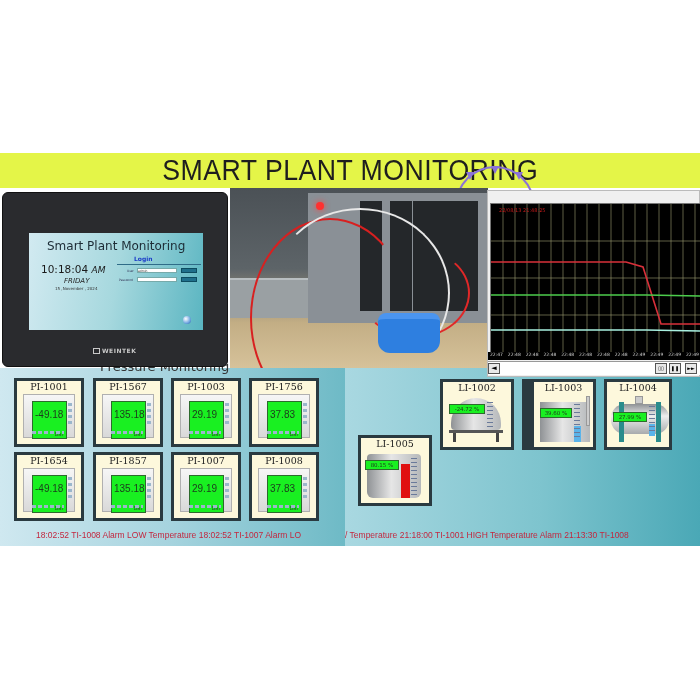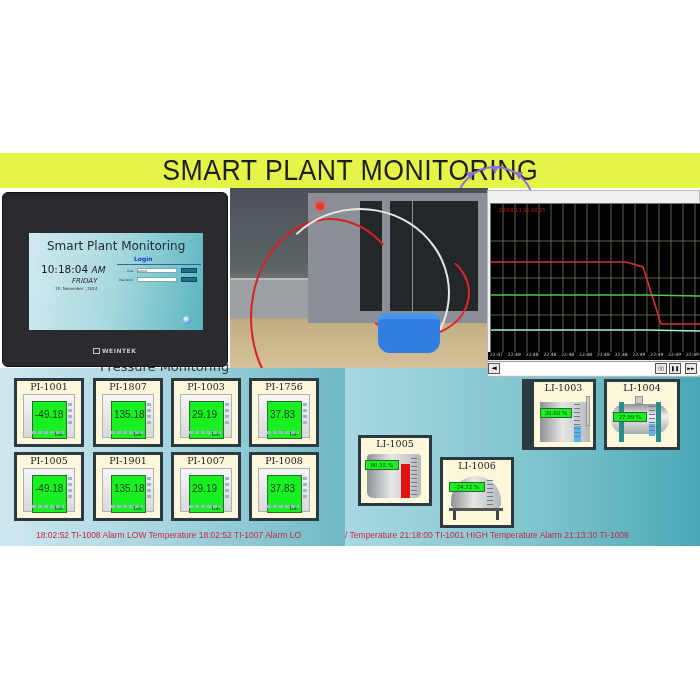--- a/index.html
+++ b/index.html
@@ -11,21 +11,21 @@
   .banner h1 { font-family: "Liberation Sans", sans-serif; font-weight: 400; font-size: 29px; color: #1e1e1e; letter-spacing: 0.5px; transform: scaleX(0.92); }
   .arc { position: absolute; left: 455px; top: 166px; width: 80px; height: 40px; border: 2px solid #8b72d8; border-bottom: none; border-radius: 40px 40px 0 0; }
   .arc-dot { position: absolute; width: 0; height: 0; border-left: 4px solid transparent; border-right: 4px solid transparent; border-top: 8px solid #8b72d8; }
 
   
   .hmi { position: absolute; left: 2px; top: 192px; width: 226px; height: 175px; background: #2a2b2e; border-radius: 6px; border: 1px solid #111; }
   .hmi-screen { position: absolute; left: 26px; top: 40px; width: 174px; height: 97px; background: linear-gradient(100deg, #d2eaf1 0%, #a6d8de 50%, #5ab5c1 100%); }
   .hmi-title { position: absolute; left: 18px; top: 6px; font-size: 12px; color: #1c2b35; font-family: "DejaVu Sans", sans-serif; }
   .hmi-time { position: absolute; left: 12px; top: 30px; font-size: 10.5px; color: #1a1a1a; }
   .hmi-time i { font-size: 9px; }
-  .hmi-day { position: absolute; left: 43px; top: 44px; font-size: 7px; font-style: italic; color: #222; text-align: center; }
+  .hmi-day { position: absolute; left: 35px; top: 44px; font-size: 7px; font-style: italic; color: #222; text-align: center; }
   .hmi-date { position: absolute; left: 26px; top: 53px; font-size: 4px; color: #333; }
   .hmi-login-title { position: absolute; left: 105px; top: 22px; font-size: 6px; color: #1c3cc8; font-weight: bold; }
   .hmi-login-line { position: absolute; left: 88px; top: 31px; width: 84px; height: 1px; background: #2f6c88; }
   .hmi-lbl { position: absolute; font-size: 3px; color: #335; }
   .hmi-select { position: absolute; left: 108px; top: 35px; width: 40px; height: 5px; background: #fff; border: 1px solid #7aa; font-size: 3px; color: #333; }
   .hmi-input { position: absolute; left: 108px; top: 44px; width: 40px; height: 5px; background: #fff; border: 1px solid #7aa; }
   .hmi-btn { position: absolute; left: 152px; width: 16px; height: 5px; background: #1f6f8b; border: 1px solid #0d4c60; }
   .hmi-globe { position: absolute; left: 154px; top: 83px; width: 8px; height: 8px; border-radius: 50%; background: radial-gradient(circle at 35% 35%, #fff, #6fa6e0 60%, #2557a6); }
   .hmi-logo { position: absolute; left: 90px; top: 154px; font-size: 6px; color: #c9c9c9; font-weight: bold; letter-spacing: 0.5px; display: flex; align-items: center; gap: 2px; }
   .hmi-logo .box { width: 7px; height: 6px; border: 1px solid #c9c9c9; }
@@ -194,21 +194,21 @@
             <span class="meter-val">-49.18</span>
             <span class="meter-unit">Bar</span>
           </div>
           <div class="meter-keys"></div>
           <div class="meter-bkeys"></div>
         </div>
       </div>
   </div>
   <div class="card" style="left:93px;top:378px;">
     <div class="card-inner">
-        <div class="card-label">PI-1807</div>
+        <div class="card-label">PI-1567</div>
       <div class="meter">
           <div class="meter-screen">
             <span class="meter-val">135.18</span>
             <span class="meter-unit">Bar</span>
           </div>
           <div class="meter-keys"></div>
           <div class="meter-bkeys"></div>
         </div>
       </div>
   </div>
@@ -233,34 +233,34 @@
             <span class="meter-val">37.83</span>
             <span class="meter-unit">Bar</span>
           </div>
           <div class="meter-keys"></div>
           <div class="meter-bkeys"></div>
         </div>
       </div>
   </div>
   <div class="card" style="left:14px;top:452px;">
     <div class="card-inner">
-        <div class="card-label">PI-1005</div>
+        <div class="card-label">PI-1654</div>
       <div class="meter">
           <div class="meter-screen">
             <span class="meter-val">-49.18</span>
             <span class="meter-unit">Bar</span>
           </div>
           <div class="meter-keys"></div>
           <div class="meter-bkeys"></div>
         </div>
       </div>
   </div>
   <div class="card" style="left:93px;top:452px;">
     <div class="card-inner">
-        <div class="card-label">PI-1901</div>
+        <div class="card-label">PI-1857</div>
       <div class="meter">
           <div class="meter-screen">
             <span class="meter-val">135.18</span>
             <span class="meter-unit">Bar</span>
           </div>
           <div class="meter-keys"></div>
           <div class="meter-bkeys"></div>
         </div>
       </div>
   </div>
@@ -284,33 +284,46 @@
           <div class="meter-screen">
             <span class="meter-val">37.83</span>
             <span class="meter-unit">Bar</span>
           </div>
           <div class="meter-keys"></div>
           <div class="meter-bkeys"></div>
         </div>
       </div>
   </div>
 
+  <div class="card" style="left:440px;top:379px;width:74px;height:71px;">
+    <div class="card-inner">
+        <div class="card-label">LI-1002</div>
+      <div class="tank">
+        <div class="tank-body" style="left:4px;top:2px;width:50px;height:32px;border-radius:25px 25px 4px 4px;"></div>
+        <div style="position:absolute;left:2px;top:34px;width:54px;height:3px;background:#555;"></div>
+        <div style="position:absolute;left:6px;top:37px;width:3px;height:9px;background:#444;"></div>
+        <div style="position:absolute;left:49px;top:37px;width:3px;height:9px;background:#444;"></div>
+        <div class="tank-scale" style="left:40px;top:6px;height:26px;"></div>
+        <div class="tank-val" style="left:2px;top:8px;width:36px;">-24.72 %</div>
+      </div>
+      </div>
+  </div>
   <div class="card" style="left:522px;top:379px;width:74px;height:71px;padding-left:12px;">
     <div class="card-inner">
         <div class="card-label">LI-1003</div>
       <div class="tank">
         <div class="tank-body" style="left:2px;top:6px;width:50px;height:40px;"></div>
         <div class="tank-fill" style="left:36px;top:30px;width:7px;height:16px;background:#5ab4ea;"></div>
         <div class="tank-scale" style="left:36px;top:8px;height:36px;"></div>
         <div style="position:absolute;left:48px;top:0;width:4px;height:30px;background:#ccc;border:1px solid #999;"></div>
         <div class="tank-val" style="left:2px;top:12px;width:32px;">39.60 %</div>
       </div>
       </div>
   </div>
-  <div class="card" style="left:604px;top:379px;width:76px;height:71px;">
+  <div class="card" style="left:604px;top:379px;width:68px;height:71px;">
     <div class="card-inner">
         <div class="card-label">LI-1004</div>
       <div class="tank">
         <div style="position:absolute;left:24px;top:0px;width:8px;height:8px;background:#ccc;border:1px solid #999;"></div>
         <div class="tank-body" style="left:0px;top:8px;width:58px;height:30px;border-radius:14px;background:linear-gradient(180deg,#8f9295,#eeeeee 40%,#a8abad);"></div>
         <div style="position:absolute;left:8px;top:6px;width:5px;height:40px;background:#2b8c8c;"></div>
         <div style="position:absolute;left:45px;top:6px;width:5px;height:40px;background:#2b8c8c;"></div>
         <div class="tank-fill" style="left:38px;top:28px;width:6px;height:12px;background:#5ab4ea;"></div>
         <div class="tank-scale" style="left:38px;top:10px;height:28px;"></div>
         <div class="tank-val" style="left:2px;top:16px;width:34px;">27.99 %</div>
@@ -322,30 +335,17 @@
     <div class="card-inner">
         <div class="card-label">LI-1005</div>
       <div class="tank">
         <div class="tank-body" style="left:2px;top:2px;width:54px;height:44px;border-radius:4px 4px 6px 6px;"></div>
         <div class="tank-fill" style="left:36px;top:12px;width:9px;height:34px;background:#e01010;"></div>
         <div class="tank-scale" style="left:46px;top:6px;height:38px;"></div>
         <div class="tank-val" style="left:0;top:8px;width:34px;">80.15 %</div>
       </div>
       </div>
   </div>
-  <div class="card" style="left:440px;top:457px;width:74px;height:71px;">
-    <div class="card-inner">
-        <div class="card-label">LI-1006</div>
-      <div class="tank">
-        <div class="tank-body" style="left:4px;top:2px;width:50px;height:32px;border-radius:25px 25px 4px 4px;"></div>
-        <div style="position:absolute;left:2px;top:34px;width:54px;height:3px;background:#555;"></div>
-        <div style="position:absolute;left:6px;top:37px;width:3px;height:9px;background:#444;"></div>
-        <div style="position:absolute;left:49px;top:37px;width:3px;height:9px;background:#444;"></div>
-        <div class="tank-scale" style="left:40px;top:6px;height:26px;"></div>
-        <div class="tank-val" style="left:2px;top:8px;width:36px;">-24.72 %</div>
-      </div>
-      </div>
-  </div>
 
   <div class="alarm-strip" style="left:36px;width:309px;">18:02:52  TI-1008 Alarm LOW Temperature      18:02:52  TI-1007 Alarm LO</div>
   <div class="alarm-strip" style="left:345px;width:355px;">/ Temperature      21:18:00  TI-1001 HIGH Temperature Alarm      21:13:30  TI-1008</div>
 
 </div>
 
 </body></html>

